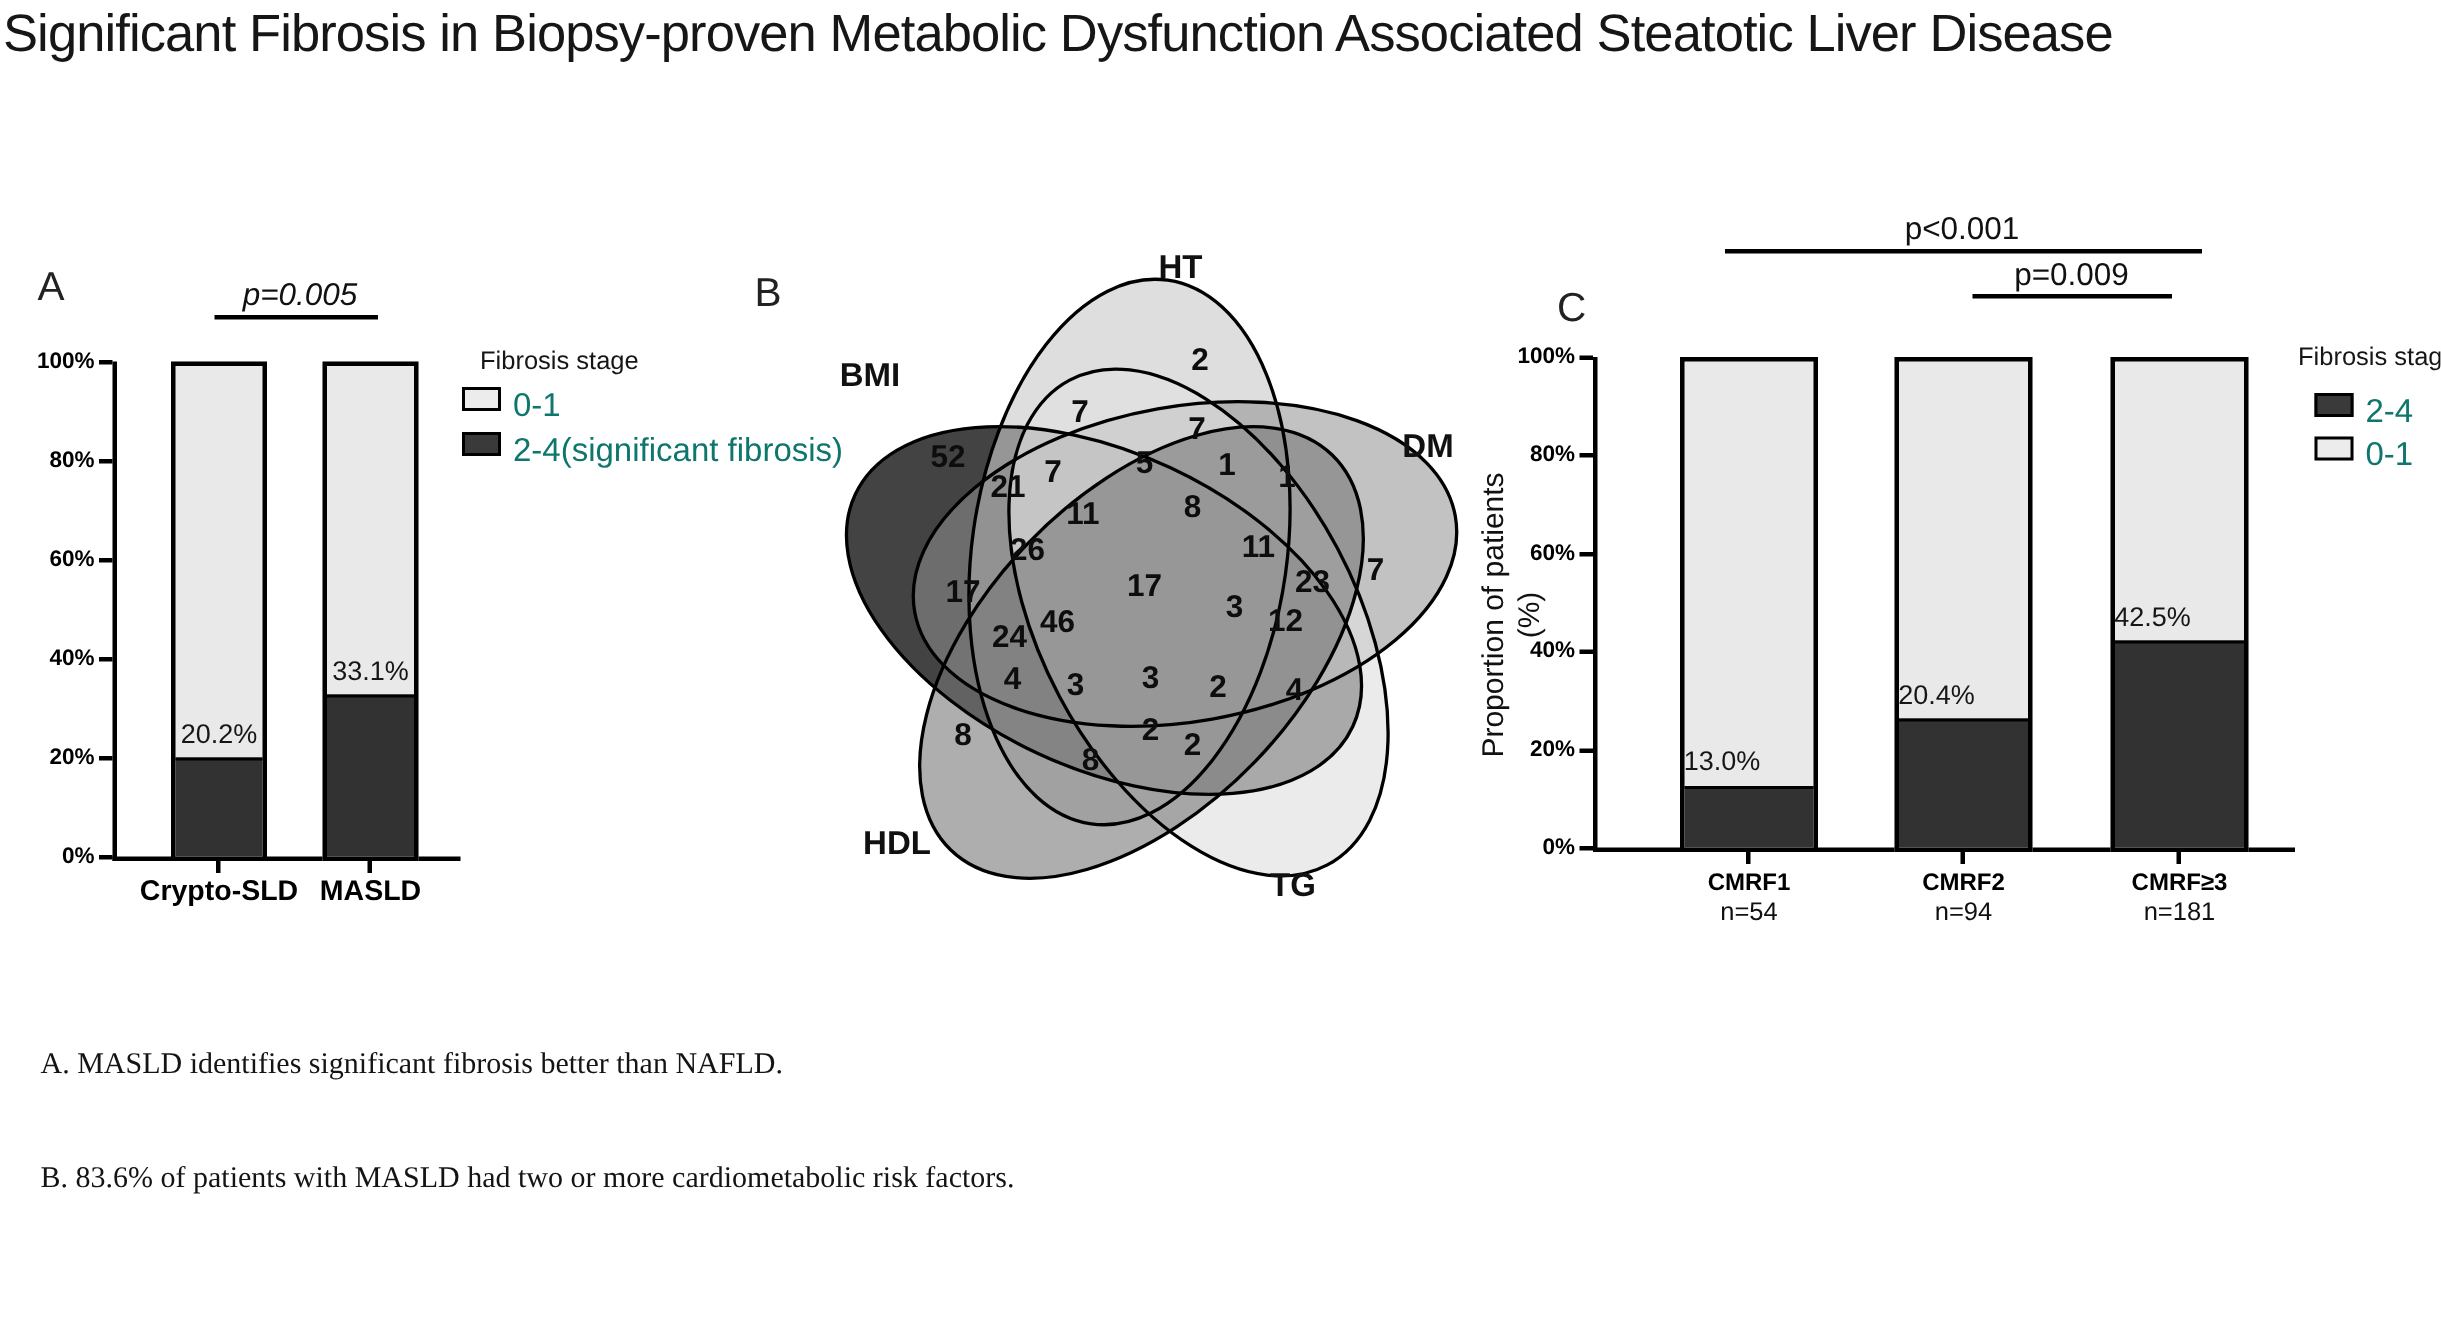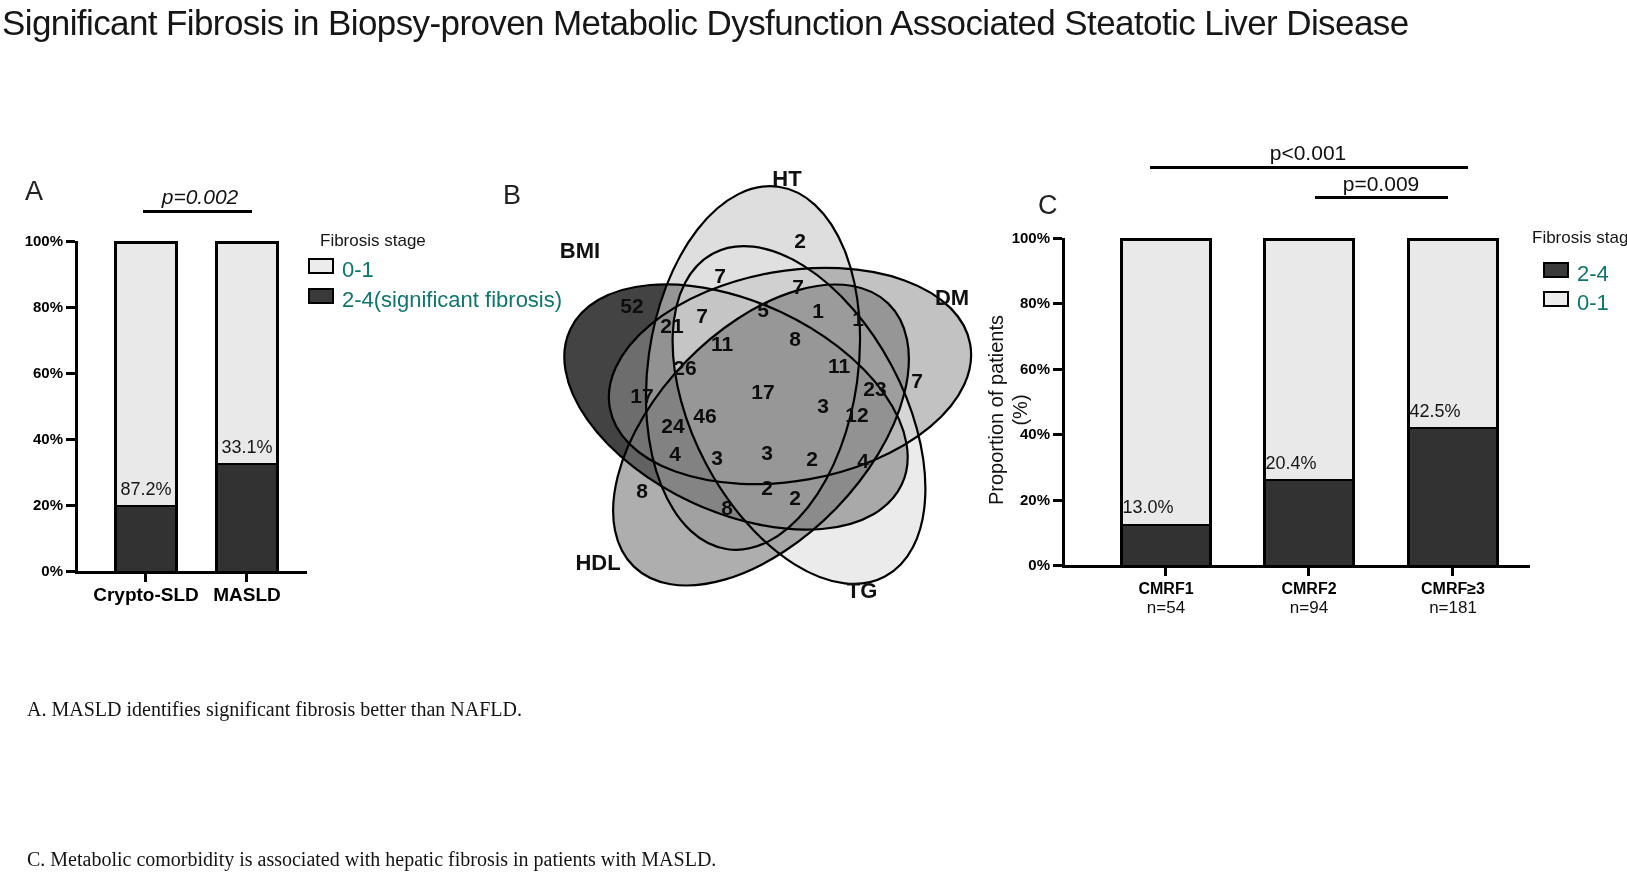--- a/index.html
+++ b/index.html
@@ -36,21 +36,21 @@
 </style>
 </head>
 <body>
 
 <div id="canvas">
 
   <div class="abs title">Significant Fibrosis in Biopsy-proven Metabolic Dysfunction Associated Steatotic Liver Disease</div>
 
   <section id="panelA">
     <div class="abs panel-letter" style="left:25px;top:176px;">A</div>
-    <div class="abs ptext italicp" style="left:150px;top:185px;width:100px;">p=0.002</div>
+    <div class="abs ptext italicp" style="left:150px;top:185px;width:100px;">p=0.005</div>
     <div class="abs hline" style="left:143px;top:210px;width:109px;height:3px;"></div>
 
     <div class="abs vline" style="left:75px;top:241px;width:3px;height:333px;"></div>
     <div class="abs hline" style="left:75px;top:571px;width:232px;height:3px;"></div>
     <div id="ticksA">
         <div class="ytick" style="left: 66px; top: 570px; width: 9px;"></div>
         <div class="ytl" style="left: 13px; top: 562px; width: 50px;">0%</div>
         <div class="ytick" style="left: 66px; top: 504px; width: 9px;"></div>
         <div class="ytl" style="left: 13px; top: 496px; width: 50px;">20%</div>
         <div class="ytick" style="left: 66px; top: 438px; width: 9px;"></div>
@@ -63,21 +63,21 @@
         <div class="ytl" style="left: 13px; top: 232px; width: 50px;">100%</div>
       </div>
 
     <div class="abs bar" style="left:114px;top:241px;width:64px;height:333px;">
       <div class="seg-dark" style="height: 63.66px;"></div>
     </div>
     <div class="abs bar" style="left:215px;top:241px;width:64px;height:333px;">
       <div class="seg-dark" style="height: 106.23px;"></div>
     </div>
 
-    <div class="abs vlab vlabA" style="left: 106px; width: 80px; top: 479.34px;">87.2%</div>
+    <div class="abs vlab vlabA" style="left: 106px; width: 80px; top: 479.34px;">20.2%</div>
     <div class="abs vlab vlabA" style="left: 207px; width: 80px; top: 436.77px;">33.1%</div>
 
     <div class="abs xtick" style="left:144px;top:574px;"></div>
     <div class="abs xtick" style="left:245px;top:574px;"></div>
     <div class="abs xlab-a" style="left:76px;top:584px;width:140px;">Crypto-SLD</div>
     <div class="abs xlab-a" style="left:177px;top:584px;width:140px;">MASLD</div>
 
     <div class="abs leg-title" style="left:320px;top:231px;">Fibrosis stage</div>
     <div class="abs sw light" style="left:308px;top:258px;"></div>
     <div class="abs leg-label" style="left:342px;top:257px;">0-1</div>
@@ -198,15 +198,15 @@
     <div class="abs xsub-c" style="left:1383px;top:598px;width:140px;">n=181</div>
 
     <div class="abs leg-title" style="left:1532px;top:228px;">Fibrosis stage</div>
     <div class="abs sw dark" style="left:1543px;top:262px;"></div>
     <div class="abs leg-label" style="left:1577px;top:261px;">2-4</div>
     <div class="abs sw light" style="left:1543px;top:291px;"></div>
     <div class="abs leg-label" style="left:1577px;top:290px;">0-1</div>
   </section>
 
   <div class="abs caption" style="top:698px;">A. MASLD identifies significant fibrosis better than NAFLD.</div>
-  <div class="abs caption" style="top:848px;">C. Metabolic comorbidity is associated with hepatic fibrosis in patients with MASLD.</div>
+  <div class="abs caption" style="top:774px;">B. 83.6% of patients with MASLD had two or more cardiometabolic risk factors.</div>
 
 </div>
 
 </body></html>

